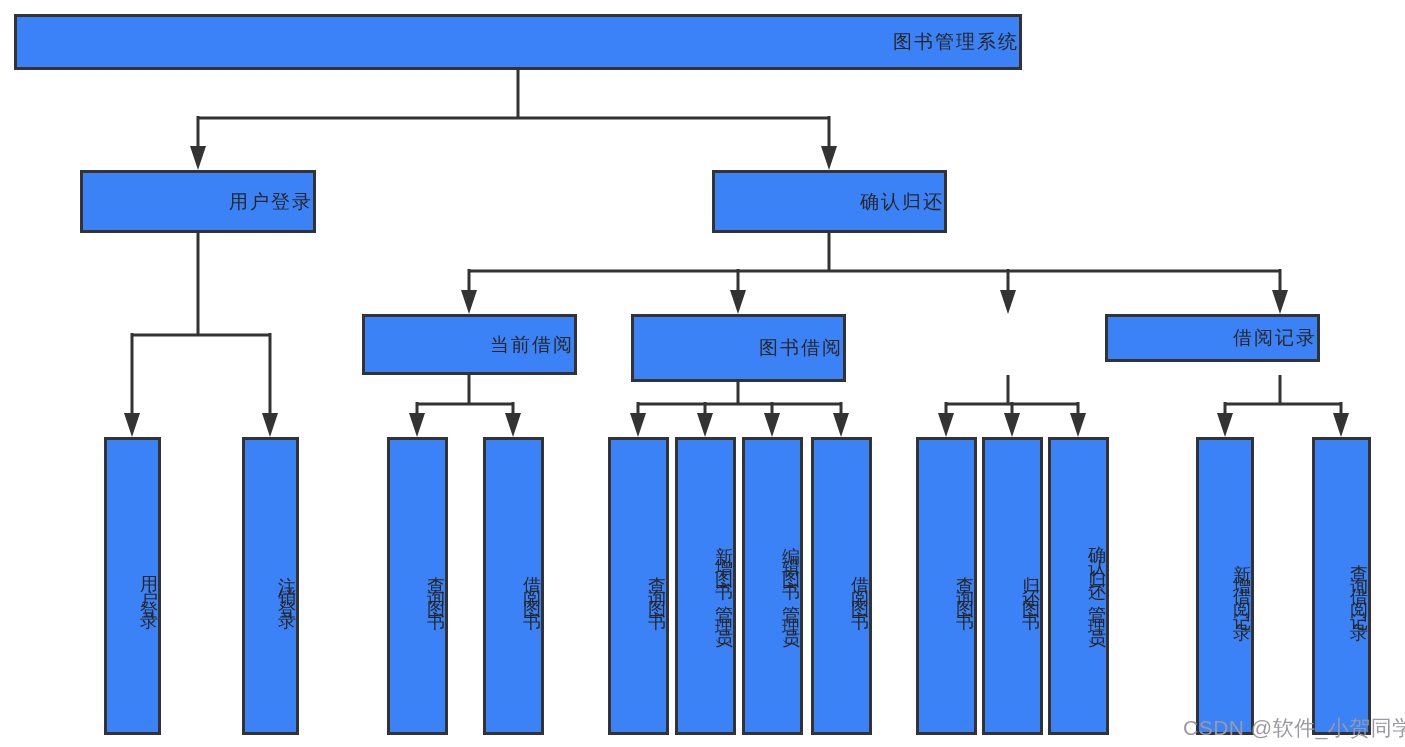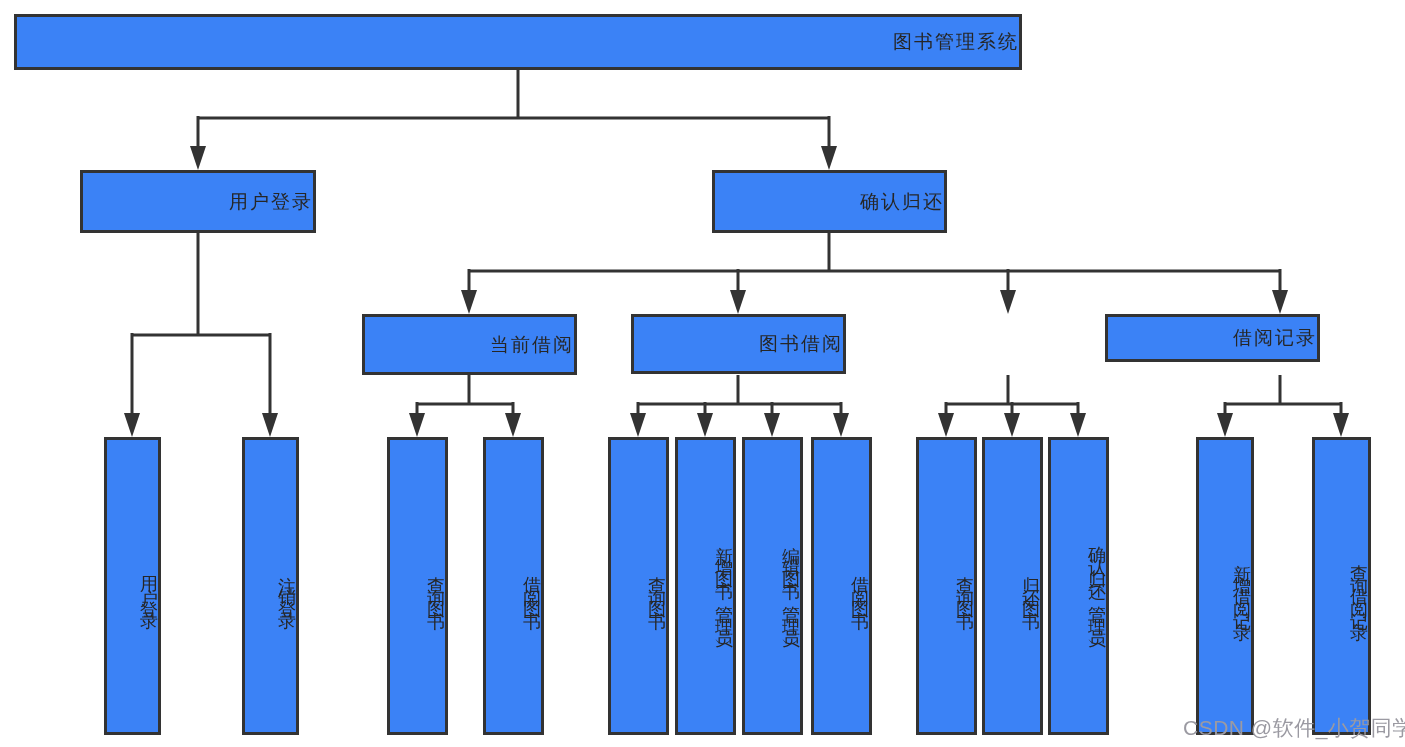--- a/index.html
+++ b/index.html
@@ -152,21 +152,21 @@
   <div class="box" style="left:80px; top:170px; width:236px; height:63px">
     <span class="h-label">用户登录</span>
   </div>
   <div class="box" style="left:712px; top:170px; width:235px; height:63px">
     <span class="h-label">确认归还</span>
   </div>
 
   <div class="box" style="left:362px; top:314px; width:215px; height:61px">
     <span class="h-label">当前借阅</span>
   </div>
-  <div class="box" style="left:631px; top:314px; width:215px; height:60px">
+  <div class="box" style="left:631px; top:314px; width:215px; height:68px">
     <span class="h-label">图书借阅</span>
   </div>
   <div class="box" style="left:1105px; top:314px; width:215px; height:48px">
     <span class="h-label">借阅记录</span>
   </div>
 
   <div class="box" style="left:104px; top:437px; width:57px; height:298px">
     <span class="v-label">用户登录</span>
   </div>
   <div class="box" style="left:242px; top:437px; width:57px; height:298px">

